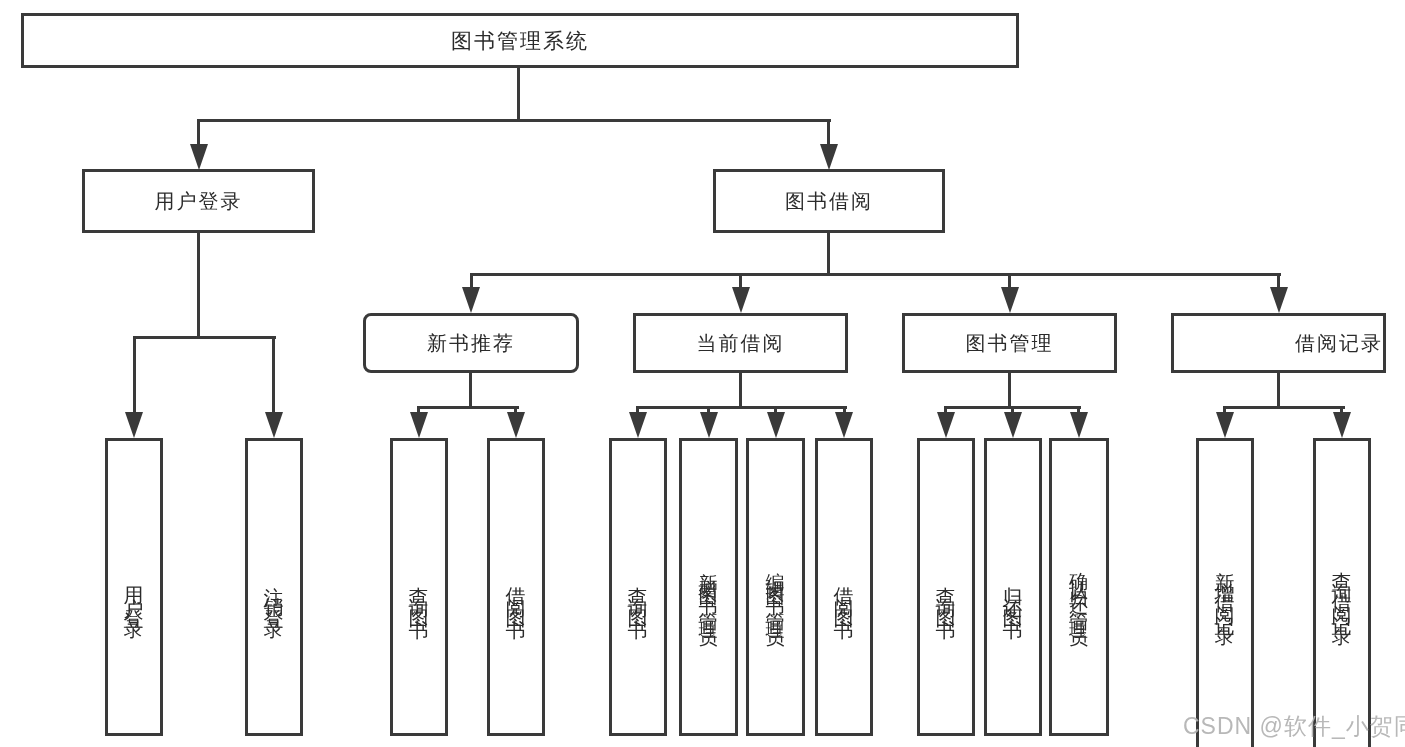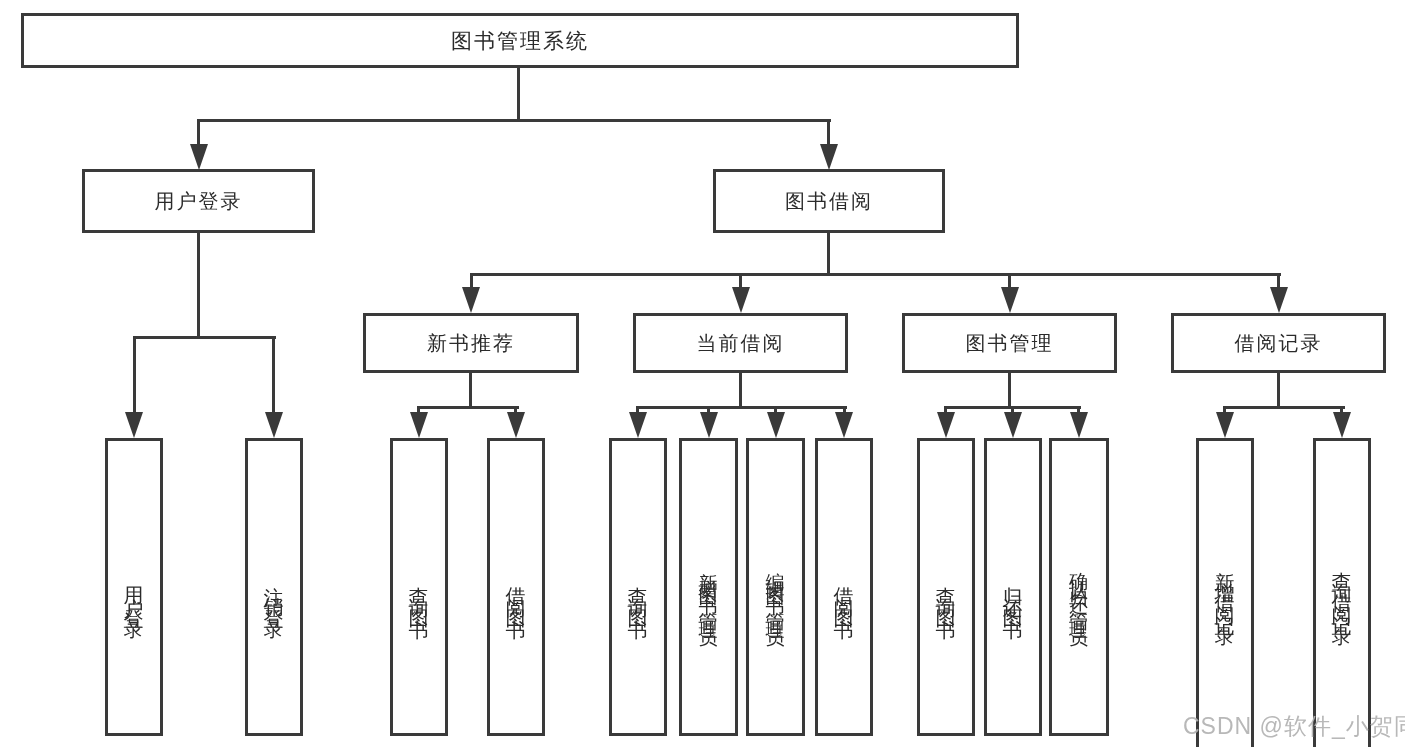--- a/index.html
+++ b/index.html
@@ -68,30 +68,30 @@
 <div class="hline" style="left:470px;top:273px;width:811px;height:3px;"></div>
 <div class="vline" style="left:470px;top:273px;width:3px;height:16px;"></div>
 <div class="arrowhead" style="left:462px;top:287px;"></div>
 <div class="vline" style="left:739px;top:273px;width:3px;height:16px;"></div>
 <div class="arrowhead" style="left:732px;top:287px;"></div>
 <div class="vline" style="left:1008px;top:273px;width:3px;height:16px;"></div>
 <div class="arrowhead" style="left:1001px;top:287px;"></div>
 <div class="vline" style="left:1277px;top:273px;width:3px;height:16px;"></div>
 <div class="arrowhead" style="left:1270px;top:287px;"></div>
 
-<div class="box" style="left:363px;top:313px;width:216px;height:60px;">
+<div class="box" style="left:363px;top:313px;width:216px;height:60px;border-radius:8px;">
   <span>新书推荐</span>
 </div>
 <div class="box" style="left:633px;top:313px;width:215px;height:60px;">
   <span>当前借阅</span>
 </div>
 <div class="box" style="left:902px;top:313px;width:215px;height:60px;">
   <span>图书管理</span>
 </div>
-<div class="box" style="left:1171px;top:313px;width:215px;height:60px;">
+<div class="box" style="left:1171px;top:313px;width:215px;height:60px;justify-content:flex-end;">
   <span>借阅记录</span>
 </div>
 
 <div class="vline" style="left:469px;top:373px;width:3px;height:33px;"></div>
 <div class="hline" style="left:418px;top:406px;width:101px;height:3px;"></div>
 <div class="vline" style="left:417px;top:406px;width:3px;height:9px;"></div>
 <div class="arrowhead" style="left:410px;top:412px;"></div>
 <div class="vline" style="left:514px;top:406px;width:3px;height:9px;"></div>
 <div class="arrowhead" style="left:507px;top:412px;"></div>
 

